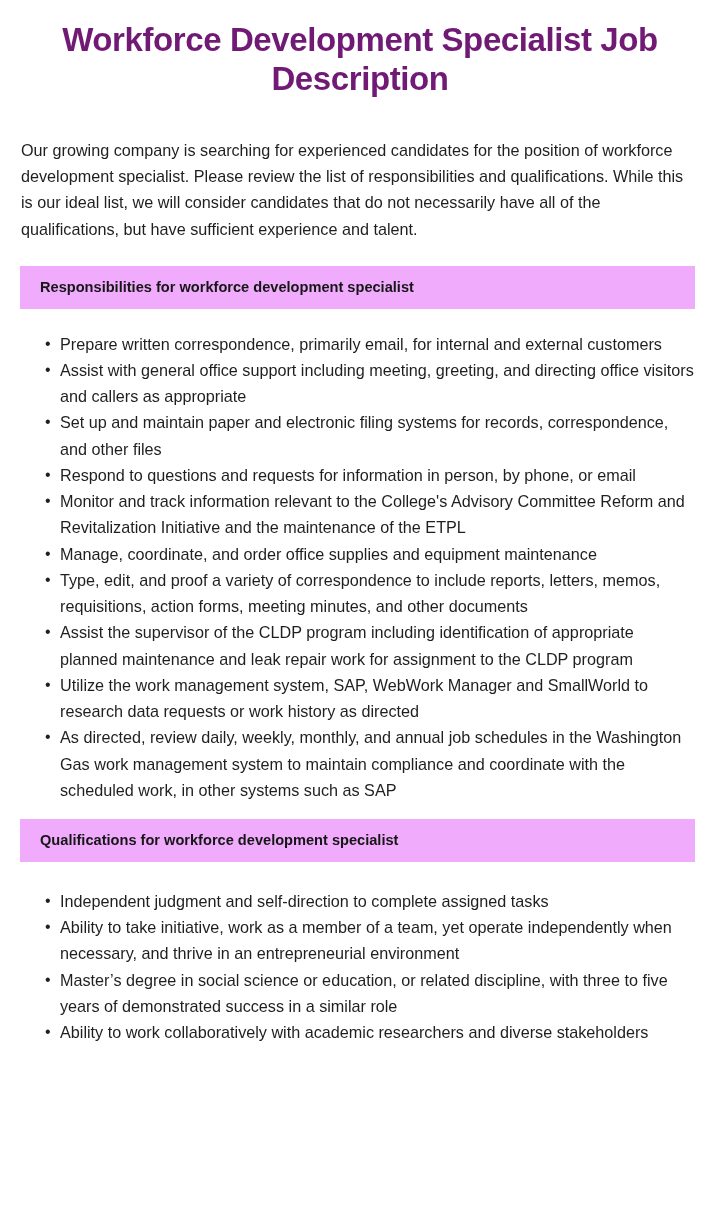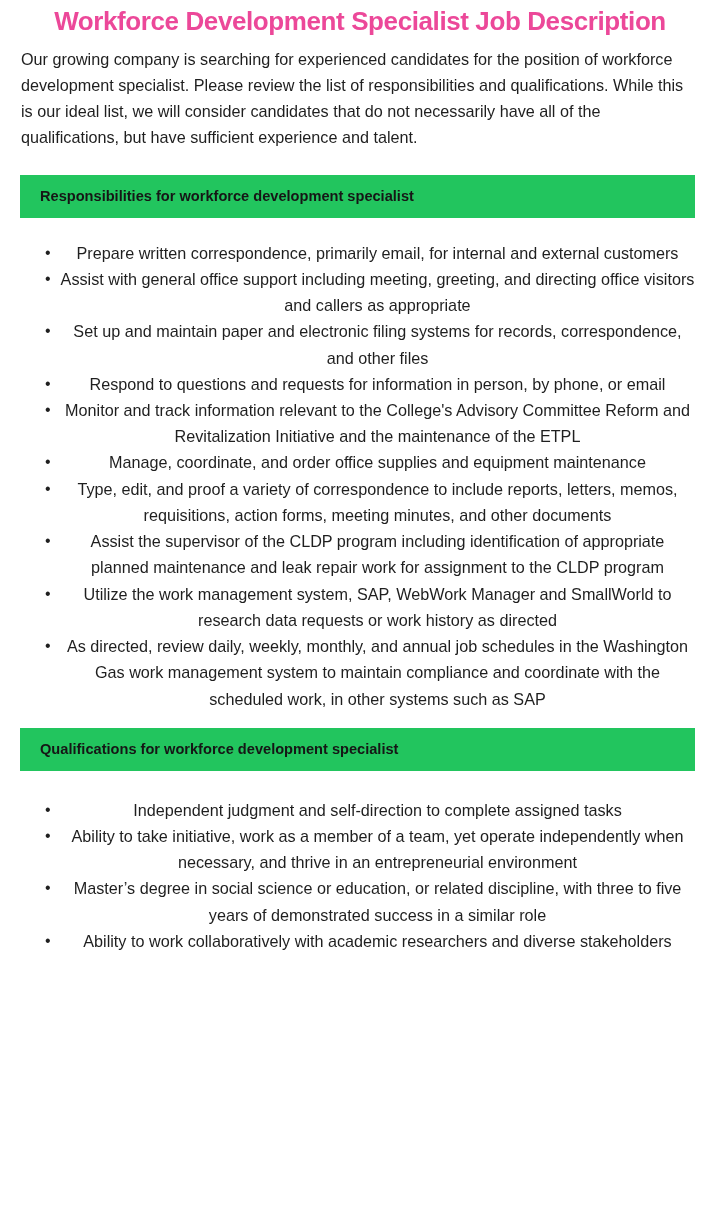--- a/index.html
+++ b/index.html
@@ -13,53 +13,52 @@
     min-height: 1227px;
     font-family: "Liberation Sans", sans-serif;
     color: #1a1a1a;
     -webkit-font-smoothing: antialiased;
   }
   .page {
     width: 720px;
     padding: 0;
   }
   .page-title {
-    font-size: 26px;
+    font-size: 33px;
     line-height: 1.18;
     font-weight: 700;
     text-align: center;
     letter-spacing: -0.4px;
-    color: #ec4899;
-    margin: 6px 24px 0 24px;
+    color: #701a75;
+    margin: 21px 24px 0 24px;
     padding: 0;
   }
   .intro {
     font-size: 16.2px;
     line-height: 1.62;
     color: #1f1f1f;
-    margin: 9px 26px 0 21px;
+    margin: 38px 26px 0 21px;
     padding: 0;
   }
   .section {
     margin-top: 24px;
   }
   .section-header {
-    background: #22c55e;
+    background: #f0abfc;
     margin: 0 25px 0 20px;
     padding: 12px 0 12px 20px;
     font-size: 14.6px;
     font-weight: 700;
     color: #161616;
     line-height: 1.3;
   }
   .section-list {
     list-style: none;
     margin: 0;
     padding: 22px 25px 0 46px;
-    text-align: center;
   }
   .section-list li {
     position: relative;
     font-size: 16.2px;
     line-height: 1.62;
     color: #1f1f1f;
     padding-left: 14px;
     margin-bottom: 0;
   }
   .section-list li::before {

